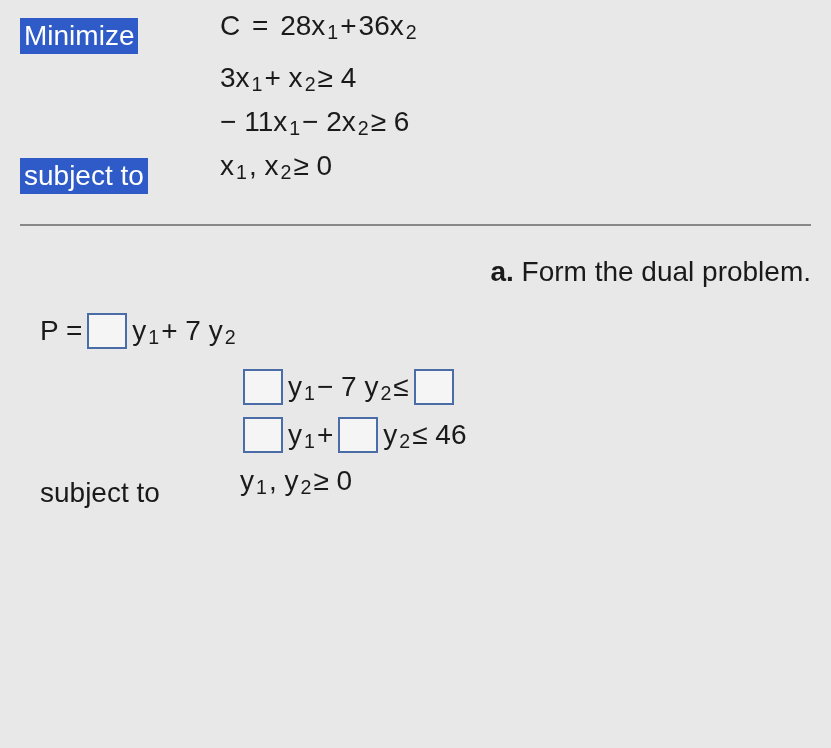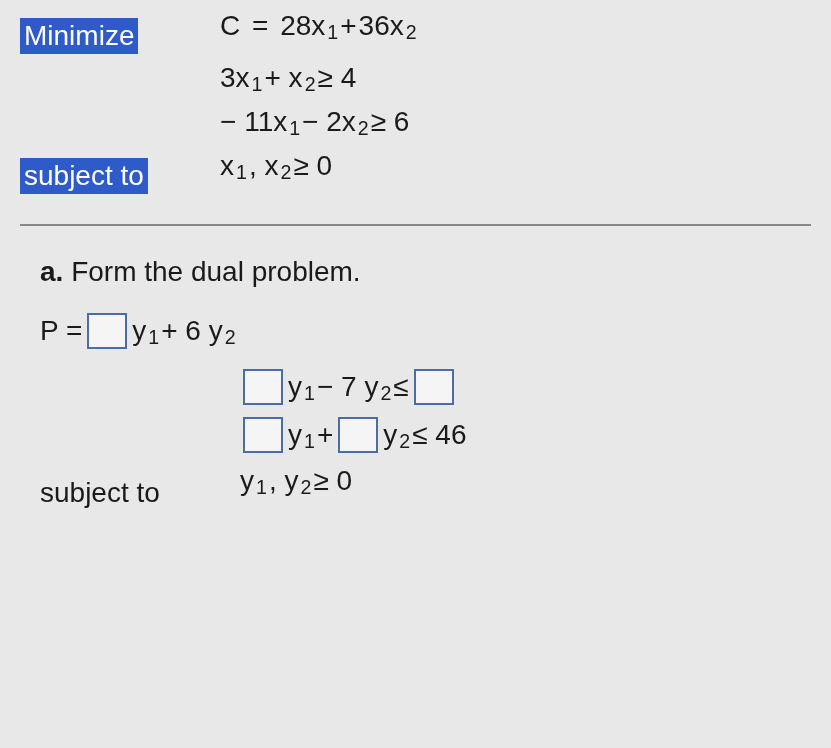--- a/index.html
+++ b/index.html
@@ -50,20 +50,21 @@
     hr {
       border: none;
       border-top: 2px solid #888;
       margin: 30px 0;
     }
     .section-b {
       padding-left: 20px;
     }
     .question {
       margin-bottom: 25px;
+      text-align: right;
     }
     .input-box {
       display: inline-block;
       width: 40px;
       height: 36px;
       border: 2px solid #4a6da7;
       background: #f5f5f5;
       vertical-align: middle;
       margin: 0 3px;
     }
@@ -129,21 +130,21 @@
     <span class="bold">a.</span><span> Form the dual problem.</span>
   </div>
 
   <div class="row">
     <div class="eq-col">
       <div class="eq-line">
         <span>P = </span>
         <span class="input-box"></span>
         <span> y</span>
           <span class="sub">1</span>
-        <span> + 6 y</span>
+        <span> + 7 y</span>
           <span class="sub">2</span>
       </div>
     </div>
   </div>
 
   <div class="row">
     <div class="left-col">
       <span>subject to</span>
     </div>
     <div class="eq-col">

